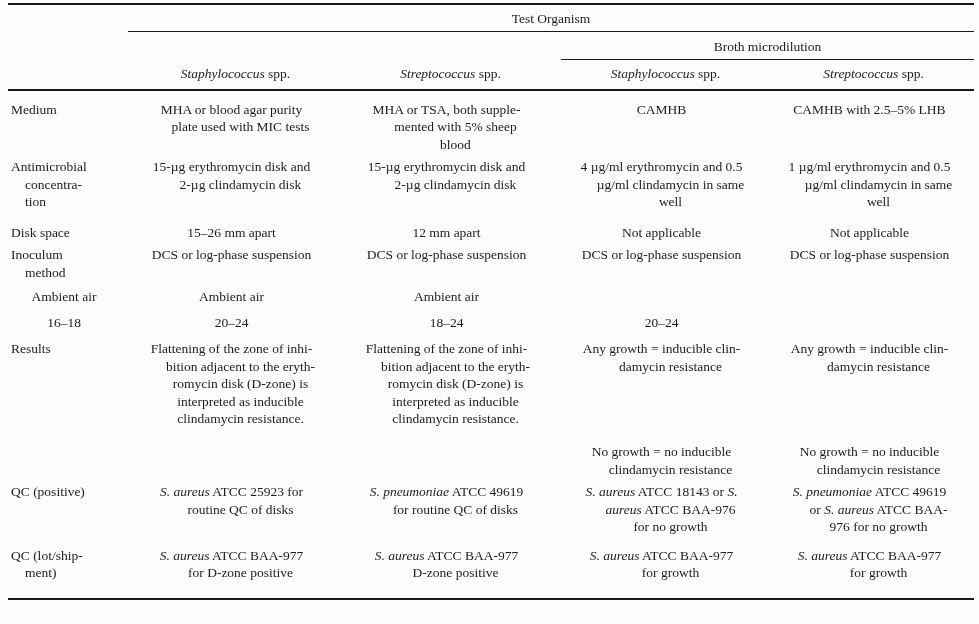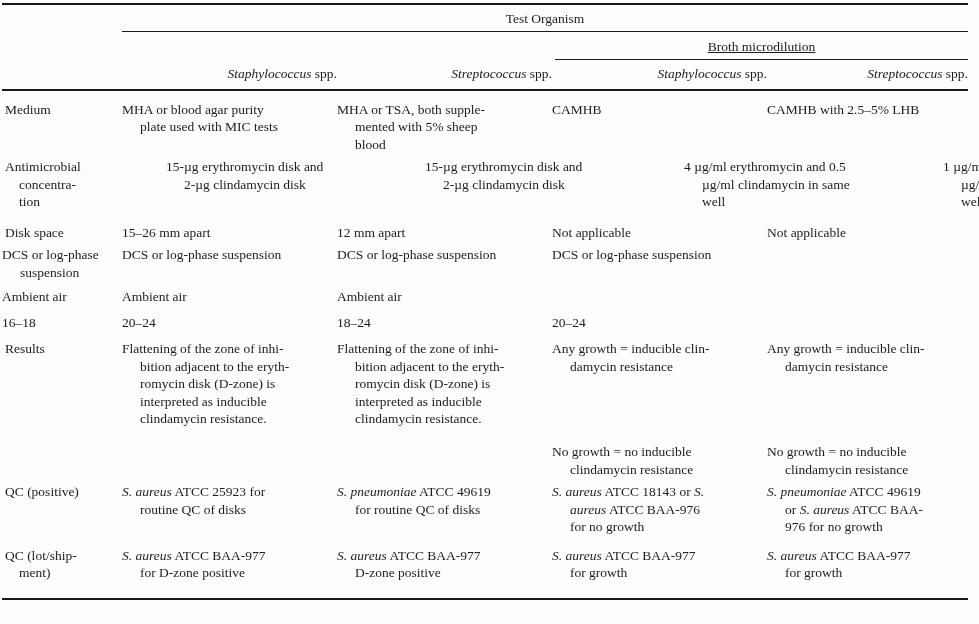--- a/index.html
+++ b/index.html
@@ -13,21 +13,21 @@
     width: 979px; height: 624px;
     background: var(--bg);
     color: var(--text);
     font-family: "Liberation Serif", "DejaVu Serif", serif;
     font-size: 13.5px;
     line-height: 17.5px;
     overflow: hidden;
   }
   .table {
     width: 966px;
-    margin: 3px 0 0 2px;
+    margin: 3px 0 0 8px;
     border-top: 2.5px solid var(--rule);
     border-bottom: 2.5px solid var(--rule);
   }
   .grid-cols {
     display: grid;
     grid-template-columns: 120px 215px 215px 215px 201px;
   }
   
   .hdr { border-bottom: 2px solid var(--rule); }
   .spanner {
@@ -38,45 +38,45 @@
   }
   .group { padding: 0; }
   .g1 { grid-column: 2 / 4; }
   .g2 { grid-column: 4 / 6; }
   .ginner {
     border-bottom: 1.5px solid var(--rule);
     text-align: center;
     padding: 6px 0 4px 0;
   }
   .g1 .ginner { margin-right: 16px; }
-  .g2 .ginner { margin-left: 3px; text-decoration: underline; }
+  .g2 .ginner { margin-left: 3px; }
   .colhead {
-    text-align: right;
+    text-align: center;
     padding: 5px 0 6px 0;
     white-space: pre-line;
   }
   
   .tbody { padding-bottom: 16px; }
   .trow { display: grid; grid-template-columns: 120px 215px 215px 215px 201px; }
   .cell { align-self: start; }
   .row-label {
     padding-left: 17px;
     text-indent: -14px;
     white-space: pre-line;
     padding-right: 4px;
   }
-  .value-cell { padding-right: 8px; }
+  .value-cell { padding-right: 8px; text-align: center; }
   .para {
     padding-left: 18px;
     text-indent: -18px;
     white-space: pre-line;
   }
   .para-gap { margin-top: 68px; }
   .trow-0 { margin-top: 10px; }
-  .trow-1 { margin-top: 5px; gap: 44px; }
+  .trow-1 { margin-top: 5px; }
   .trow-2 { margin-top: 13px; }
   .trow-3 { margin-top: 5px; }
   .trow-4 { margin-top: 7px; }
   .trow-5 { margin-top: 8px; }
   .trow-6 { margin-top: 9px; }
   .trow-7 { margin-top: 5px; }
   .trow-8 { margin-top: 11px; }
   sup { font-size: 0.72em; line-height: 0; }
   sub { font-size: 0.72em; line-height: 0; }
   .fn { color: var(--footnote); }
@@ -155,20 +155,22 @@
           <div class="para"><span>12 mm apart</span></div>
         </div>
         <div class="cell value-cell">
           <div class="para"><span>Not applicable</span></div>
         </div>
         <div class="cell value-cell">
           <div class="para"><span>Not applicable</span></div>
         </div>
       </div>
       <div class="trow trow-3">
+        <div class="cell row-label"><span>Inoculum
+method</span></div>
         <div class="cell value-cell">
           <div class="para"><span>DCS or log-phase suspension</span></div>
         </div>
         <div class="cell value-cell">
           <div class="para"><span>DCS or log-phase suspension</span></div>
         </div>
         <div class="cell value-cell">
           <div class="para"><span>DCS or log-phase suspension</span></div>
         </div>
         <div class="cell value-cell">

